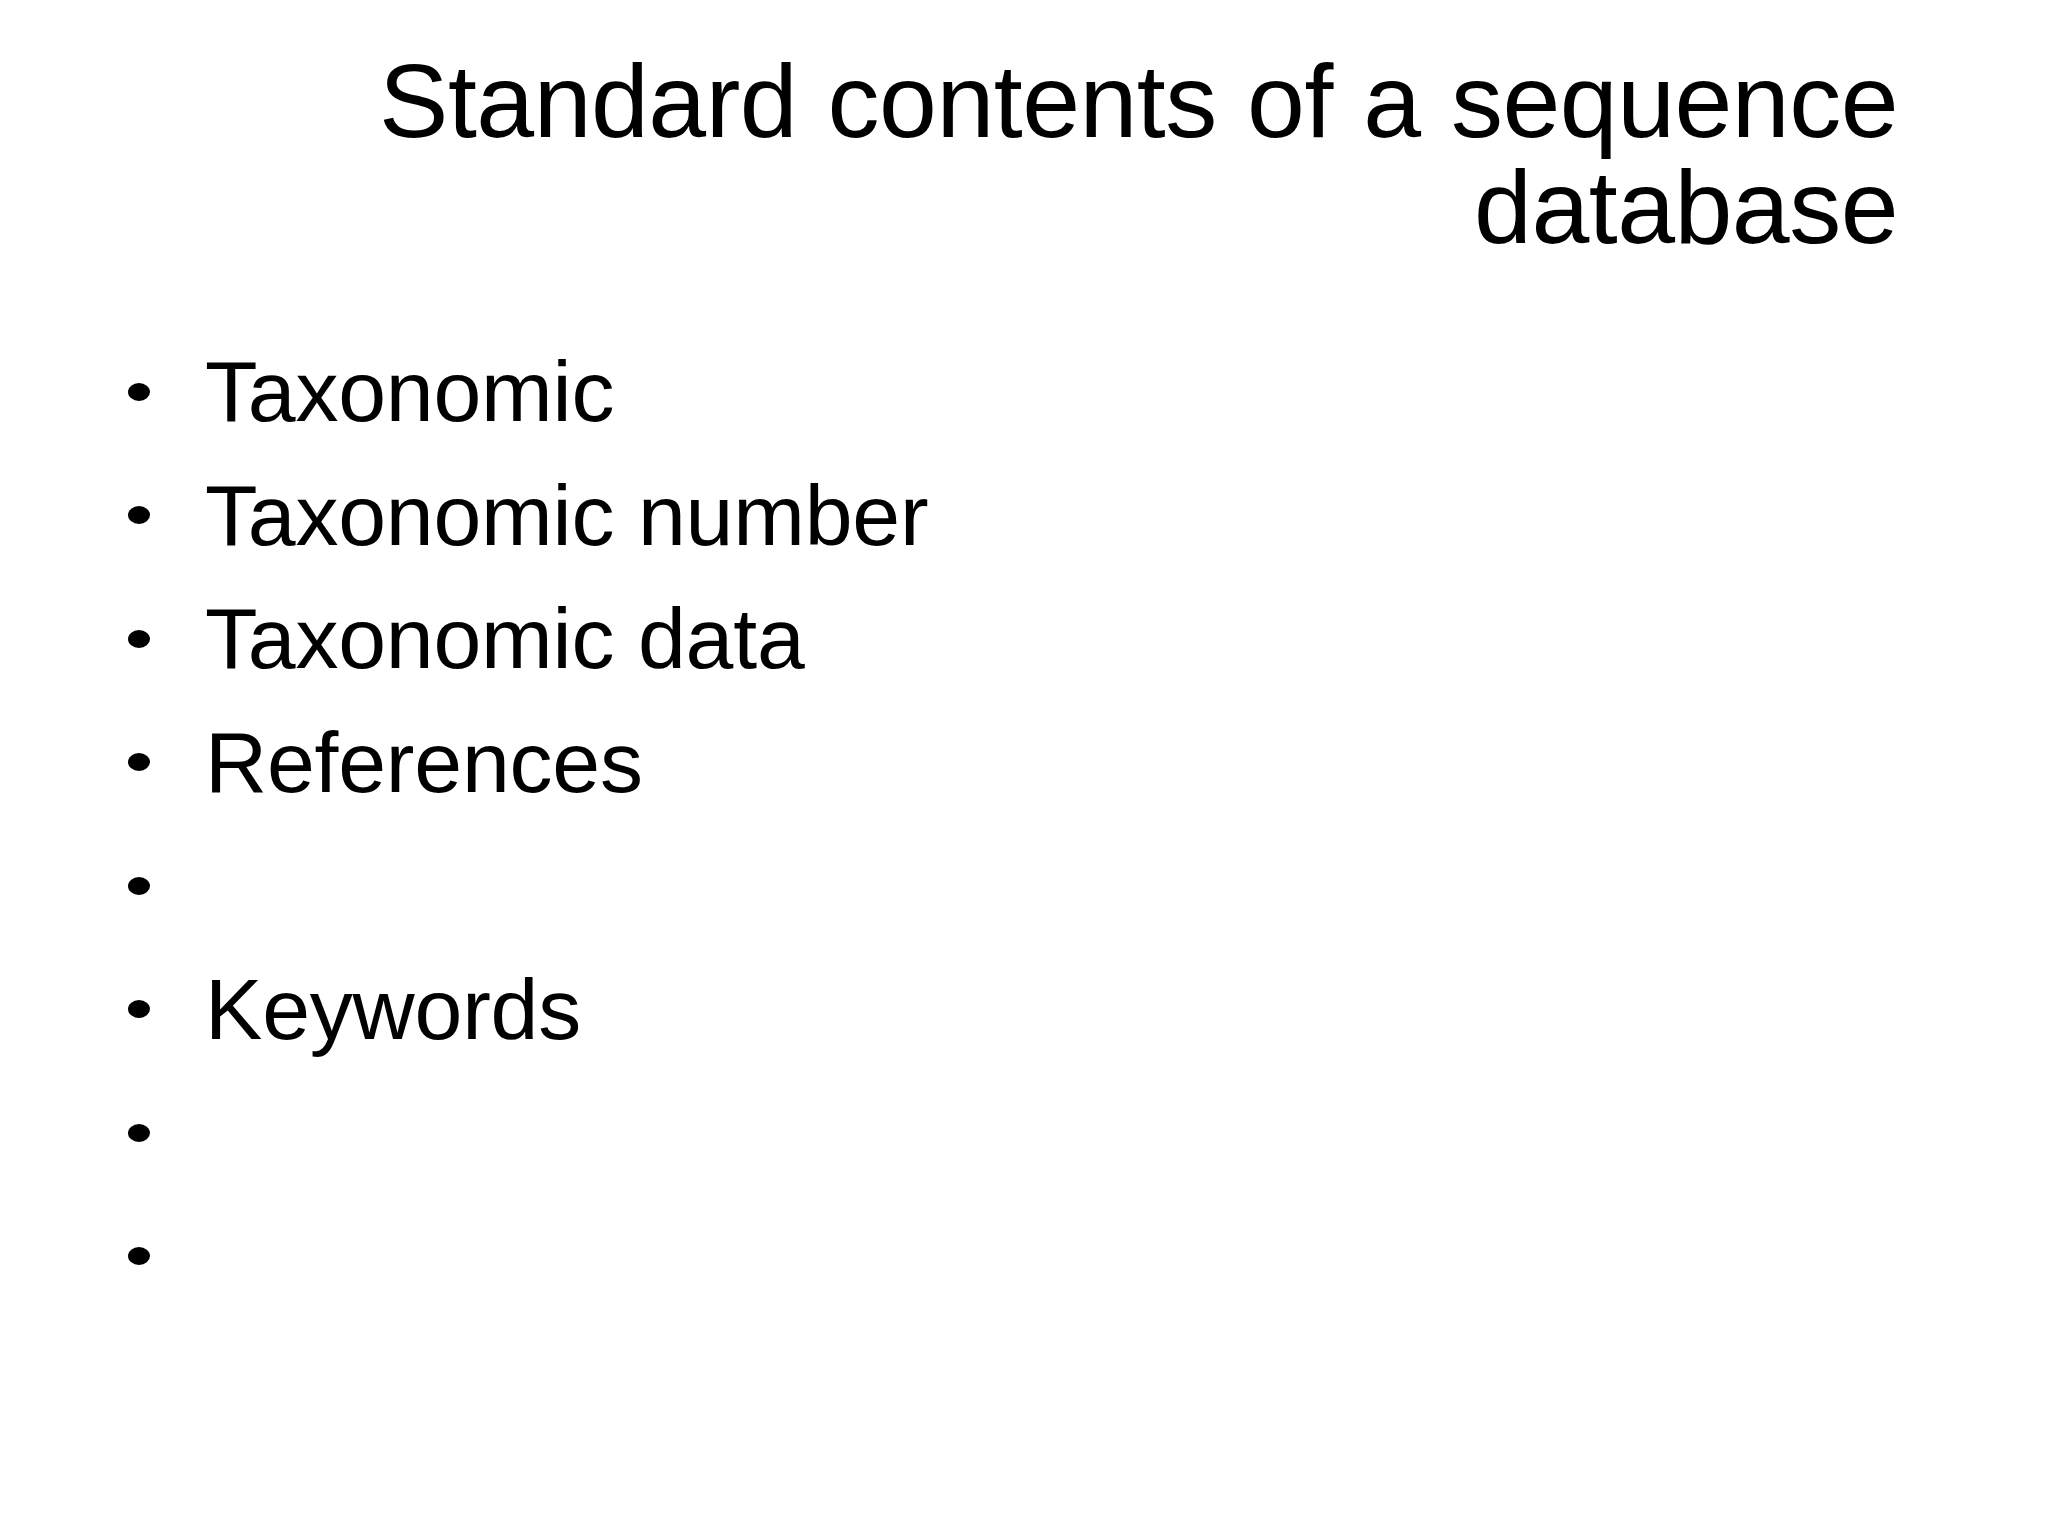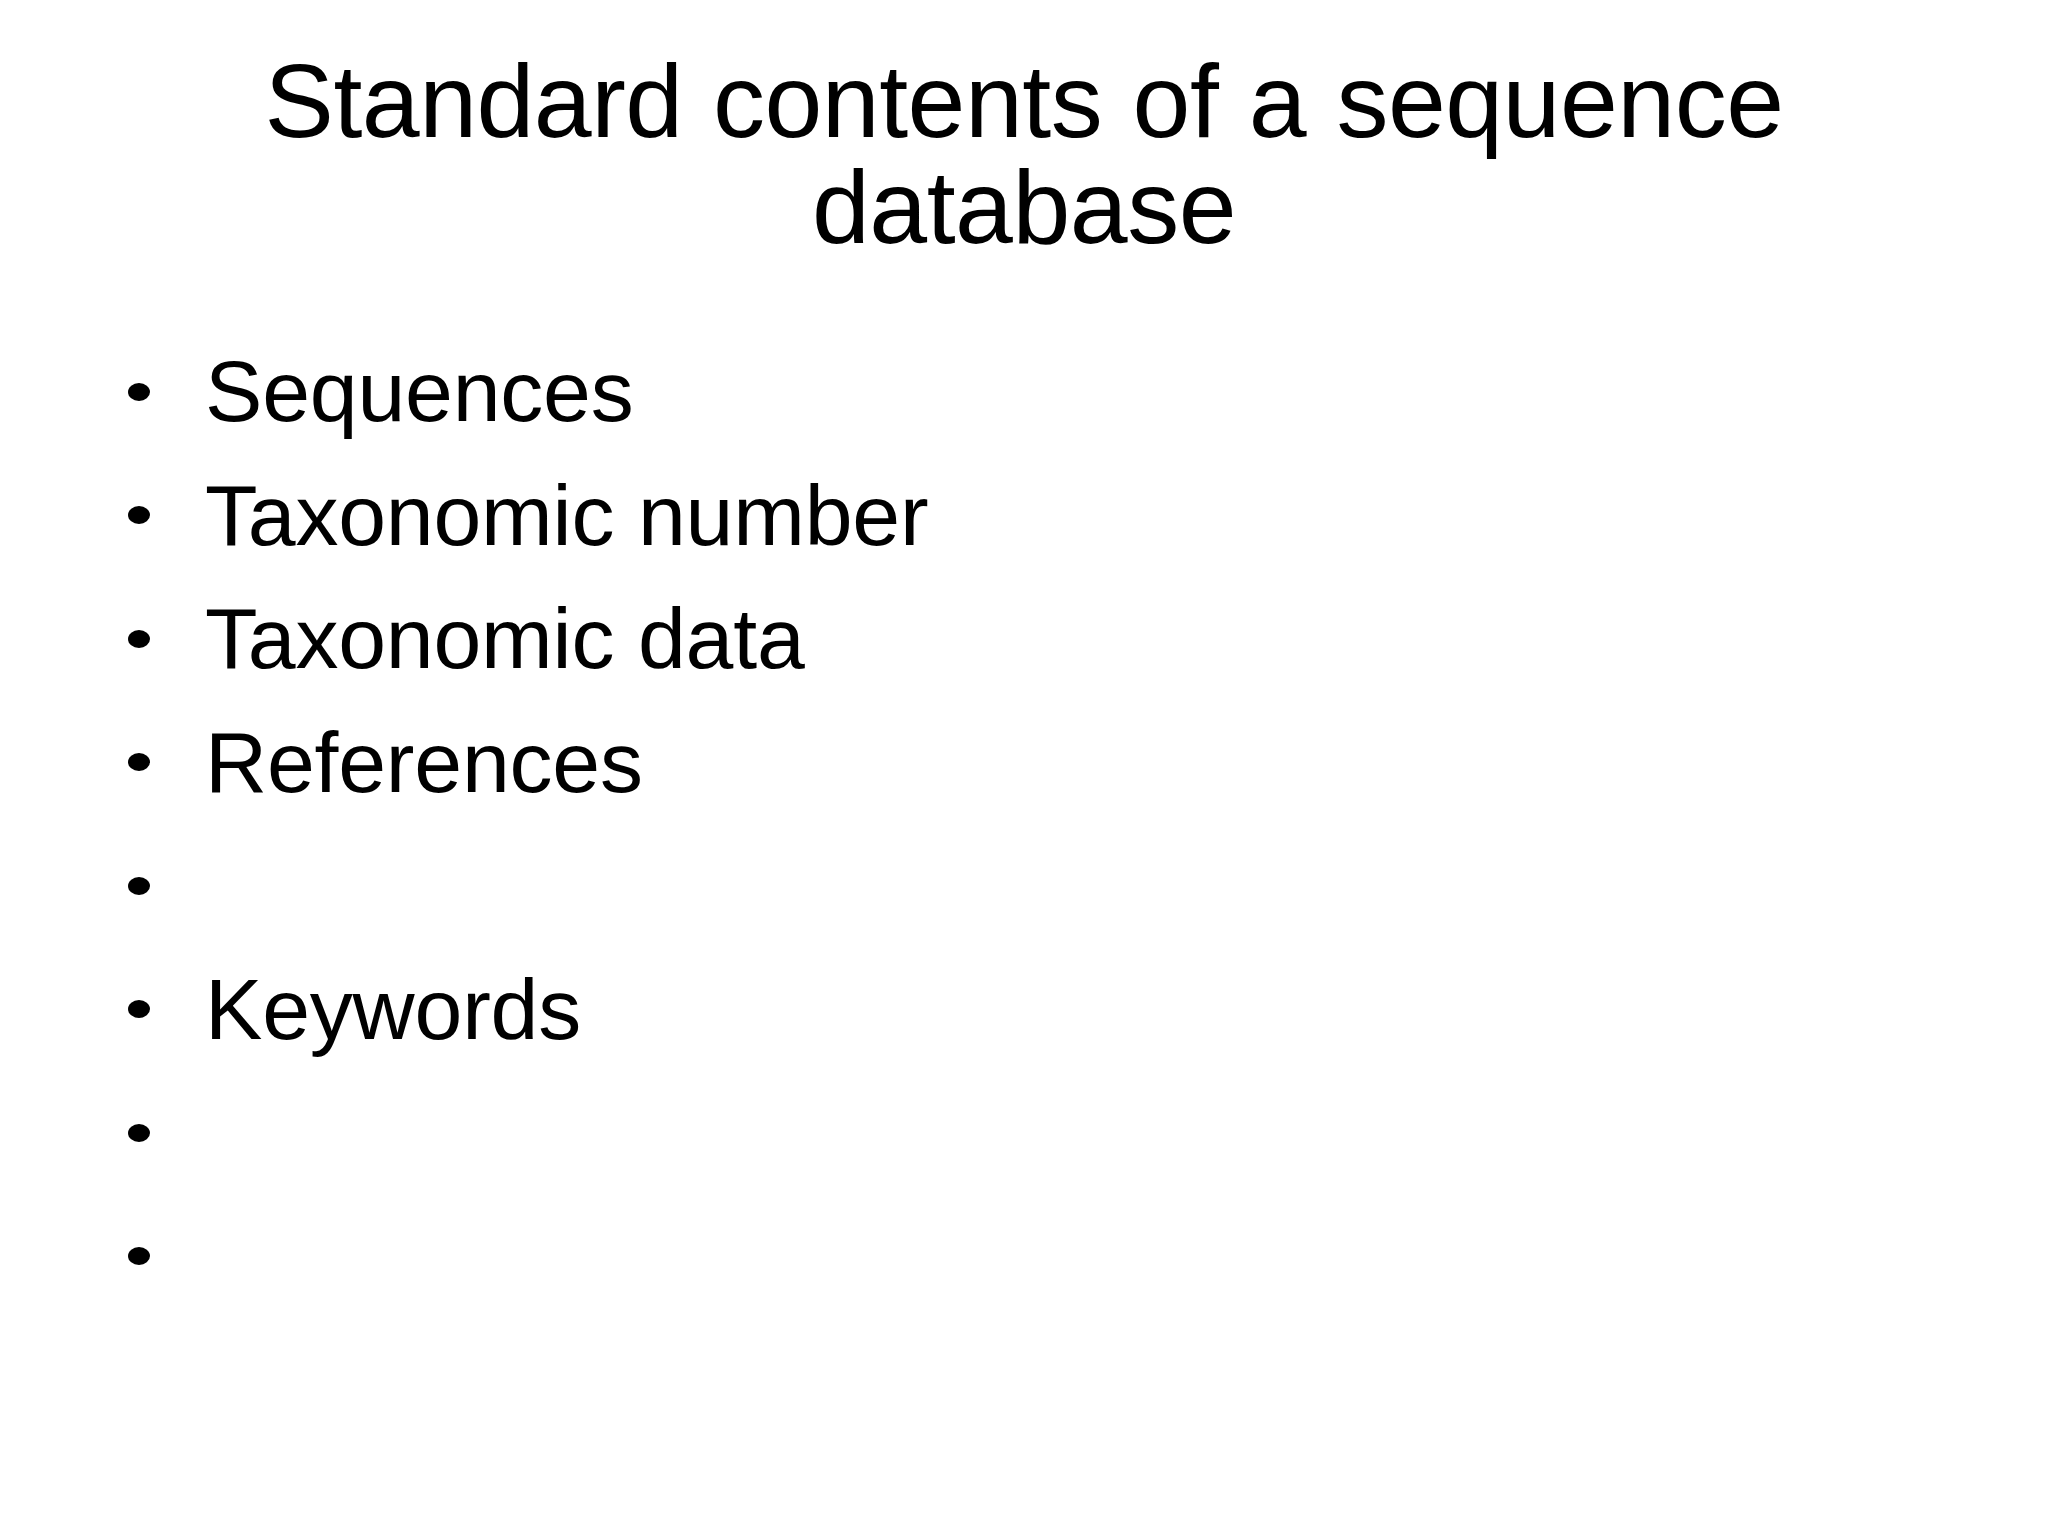--- a/index.html
+++ b/index.html
@@ -24,21 +24,21 @@
     background: #ffffff;
     box-sizing: border-box;
   }
 
   
   #title-block {
     position: absolute;
     left: 150px;
     top: 48px;
     width: 1748px;
-    text-align: center;
+    text-align: right;
   }
 
   #slide-title {
     margin: 0;
     padding: 0;
     font-weight: 400;
     font-size: 104px;
     line-height: 1.02;
     letter-spacing: -0.5px;
     color: #000000;
@@ -96,21 +96,21 @@
 
   <div id="title-block">
     <h1 id="slide-title">Standard contents of a sequence database</h1>
   </div>
 
   <div id="body-block">
     <ul id="bullet-list">
 
       <li class="bullet-item">
         <span class="bullet-marker"></span>
-        <span class="bullet-text">Sequences</span>
+        <span class="bullet-text">Taxonomic</span>
       </li>
 
       <li class="bullet-item">
         <span class="bullet-marker"></span>
         <span class="bullet-text">Taxonomic number</span>
       </li>
 
       <li class="bullet-item">
         <span class="bullet-marker"></span>
         <span class="bullet-text">Taxonomic data</span>

